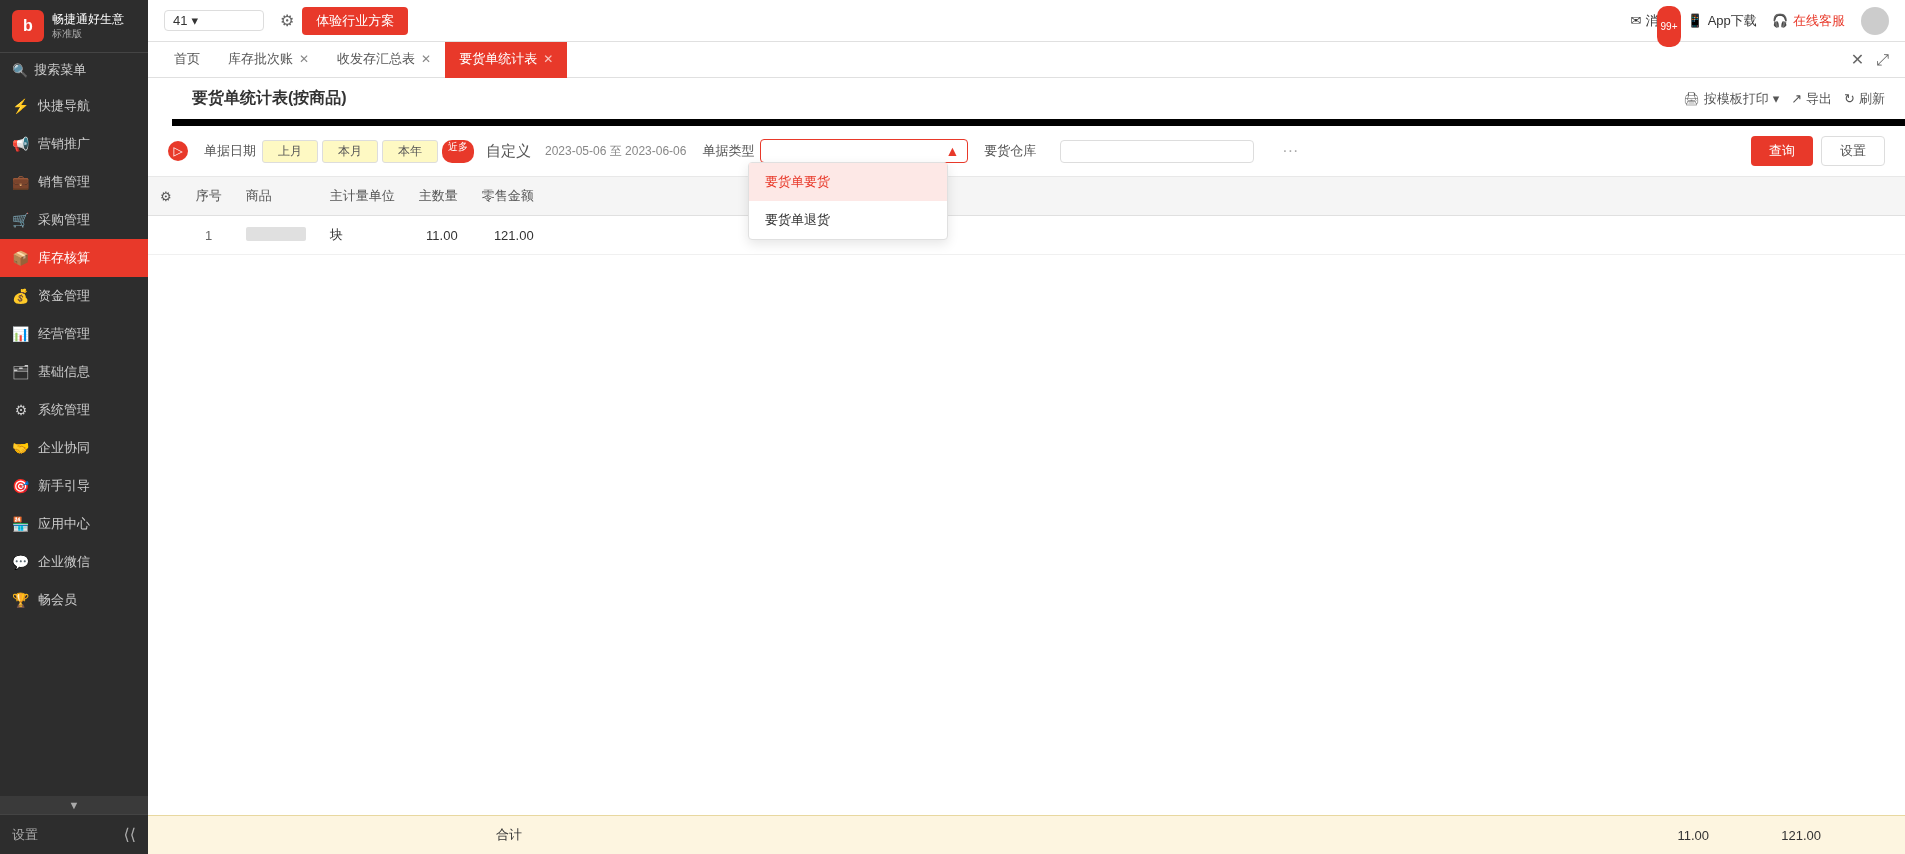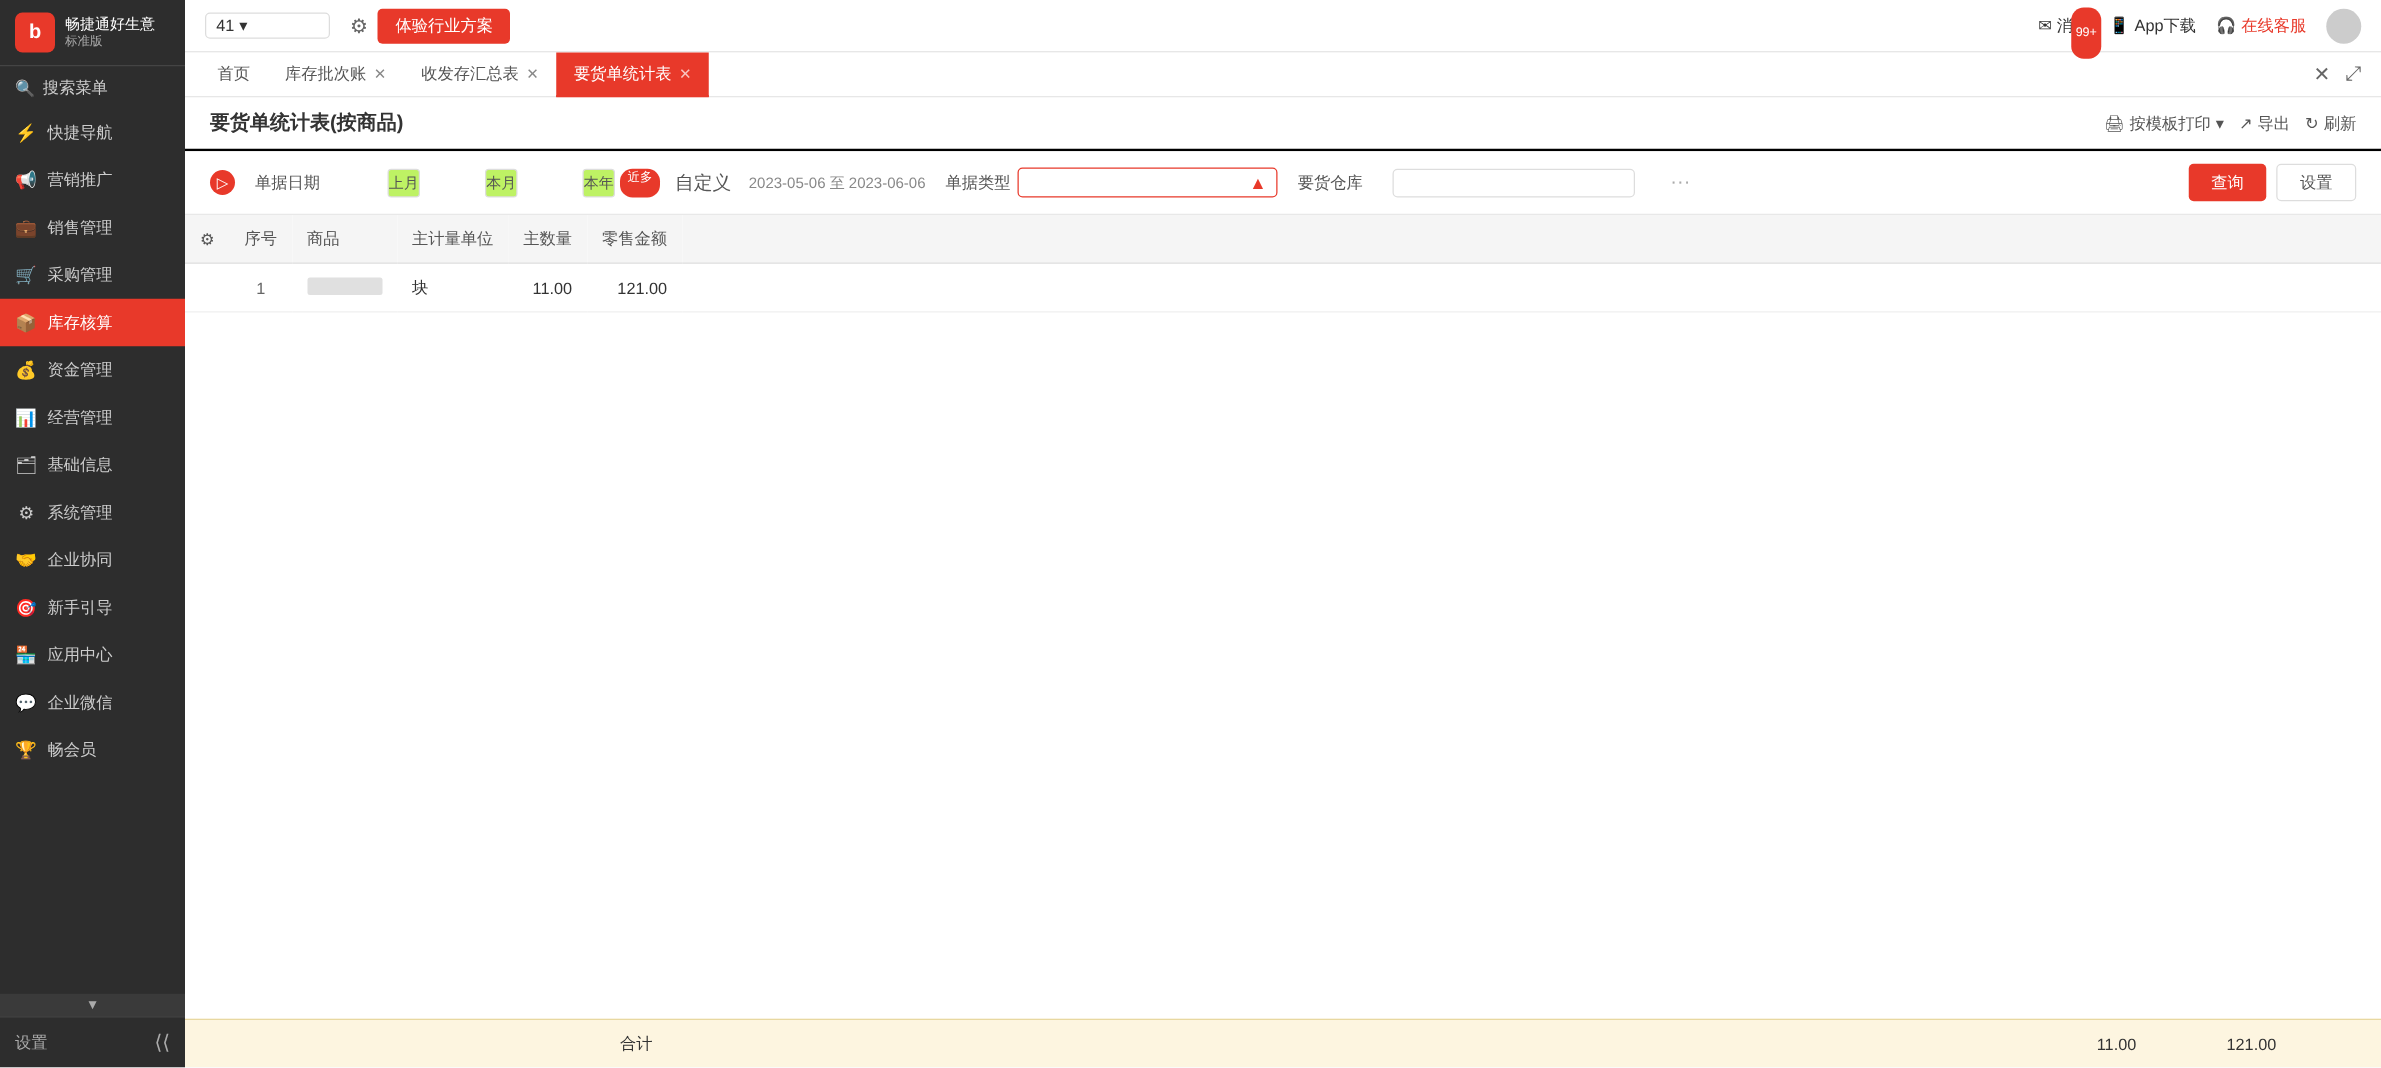--- a/index.html
+++ b/index.html
@@ -117,22 +117,22 @@
       border-radius: 0;
     }
     .tab-close { font-size: 12px; cursor: pointer; opacity: 0.7; }
     .tab-end-btns { margin-left: auto; display: flex; align-items: center; gap: 4px; }
     .tab-end-btn { cursor: pointer; color: #666; font-size: 16px; padding: 0 4px; }
 
     
     .page-header {
       background: #fff;
       padding: 10px 20px;
-      border-bottom: 2px solid #000000;
-      display: flex; align-items: center; justify-content: space-between;
+      border-bottom: 7px solid #000000;
+      display: flex; align-items: center; justify-content: space-between; margin-left: 24px;
     }
     .page-title { font-size: 16px; font-weight: bold; color: #333; }
     .page-header-actions { display: flex; align-items: center; gap: 12px; }
     .page-action-btn {
       display: flex; align-items: center; gap: 4px;
       cursor: pointer; color: #555; font-size: 13px;
     }
 
     
     .filter-bar {
@@ -146,22 +146,22 @@
     .filter-expand-btn {
       width: 20px; height: 20px;
       background: #e8392a; color: #fff;
       border-radius: 50%; display: flex; align-items: center; justify-content: center;
       cursor: pointer; font-size: 12px;
     }
     .filter-group { display: flex; align-items: center; gap: 6px; }
     .filter-label { color: #555; font-size: 13px; white-space: nowrap; }
     .filter-date-btns { display: flex; gap: 4px; }
     .filter-date-btn {
-      padding: 2px 0; border-radius: 3px; cursor: pointer; font-size: 12px;
-      color: #555; border: 1px solid #ddd; background: #bef264; margin-left: 48px;
+      padding: 2px 15px; border-radius: 3px; cursor: pointer; font-size: 12px;
+      color: #555; border: 1px solid #ddd; background: #fef9c3;
     }
     .filter-date-badge {
       background: #e8392a; color: #fff; border-radius: 10px;
       font-size: 10px; padding: 0 6px; cursor: pointer;
     }
     .filter-custom-btn { padding: 2px 8px; cursor: pointer; font-size: 15px; color: #555; }
     .filter-date-range { font-size: 12px; color: #888; }
 
     .filter-type-group { display: flex; align-items: center; gap: 6px; }
     .filter-type-input-wrap {
@@ -425,20 +425,24 @@
         <span class="filter-label">要货仓库</span>
         <input class="filter-warehouse-input" type="text" value="" style="">
         <span class="filter-more-btn">···</span>
       </div>
 
       <div class="filter-buttons">
         <button class="btn-query">查询</button>
         <button class="btn-settings">设置</button>
       </div>
 
+      <div class="dropdown-menu" style="top: 36px; left: 600px;">
+        <div class="dropdown-item selected">要货单要货</div>
+        <div class="dropdown-item">要货单退货</div>
+      </div>
     </div>
 
     <div class="content-inner">
       <table>
         <thead>
           <tr>
             <th class="th-settings">⚙</th>
             <th>序号</th>
             <th>商品</th>
             <th>主计量单位</th>

